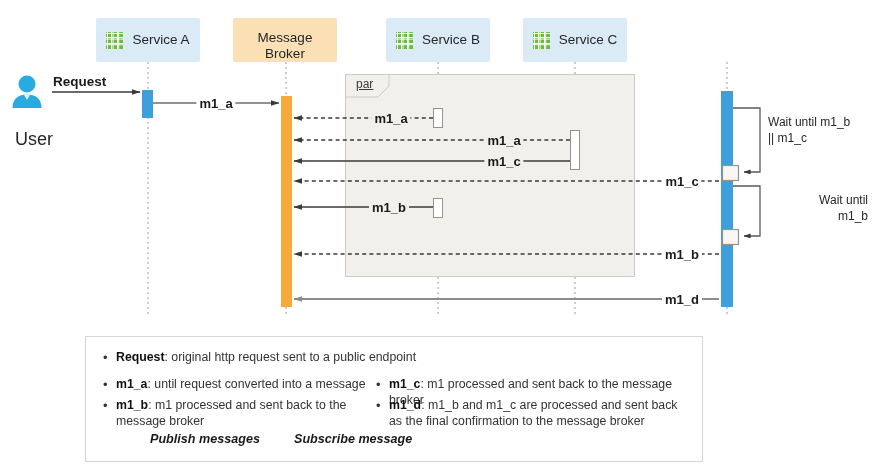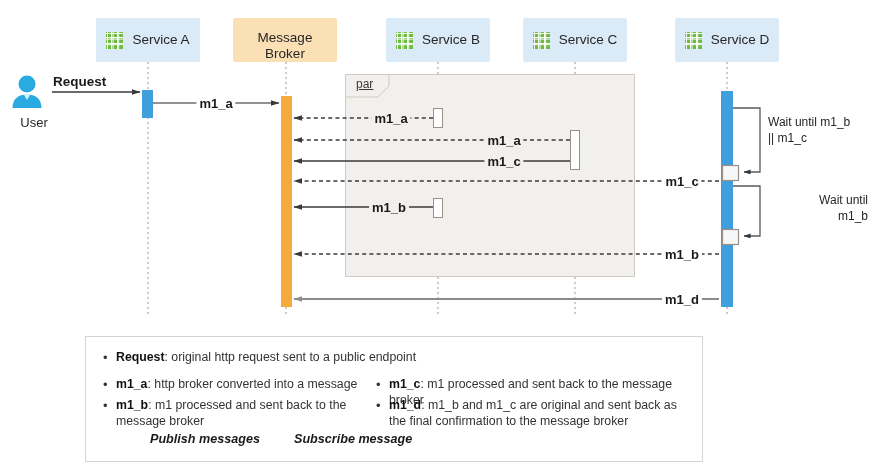--- a/index.html
+++ b/index.html
@@ -64,23 +64,23 @@
   .phead .plabel { white-space: pre-line; }
 
   
   .actor-wrap {
     position: absolute;
     left: 6px; top: 68px;
     width: 56px;
     text-align: center;
   }
   .actor-label {
-    font-size: 13px;
+    font-size: 18px;
     color: #262626;
-    margin-top: 1px;
+    margin-top: 15px;
   }
 
   
   .mlabel {
     position: absolute;
     font-size: 13px;
     font-weight: bold;
     color: #1a1a1a;
     background: transparent;
     white-space: nowrap;
@@ -243,24 +243,20 @@
   <div class="phead blue" style="left:386px; top:14px; width:104px; height:44px;">
     <span class="grid-icon"></span>
     <span class="plabel">Service B</span>
   </div>
 
   <div class="phead blue" style="left:523px; top:14px; width:104px; height:44px;">
     <span class="grid-icon"></span>
     <span class="plabel">Service C</span>
   </div>
 
-  <div class="phead blue" style="left:675px; top:14px; width:104px; height:44px;">
-    <span class="grid-icon"></span>
-    <span class="plabel">Service D</span>
-  </div>
 
   <div class="actor-wrap">
     <div style="height:42px"></div>
     <div class="actor-label">User</div>
   </div>
 
   <div class="reqlabel" style="left:53px; top:70px;">Request</div>
 
   <div class="mlabel onwhite" style="left:216px; top:99px;">m1_a</div>
 
@@ -288,36 +284,36 @@
 
   <div id="legend">
 
     <div class="lg-item" style="left:30px; top:13px; width:560px;">
       <span class="bullet">•</span>
       <span class="lg-key">Request</span><span>: </span><span>original http request sent to a public endpoint</span>
     </div>
 
     <div class="lg-item" style="left:30px; top:40px; width:290px;">
       <span class="bullet">•</span>
-      <span class="lg-key">m1_a</span><span>: </span><span>http broker converted into a message</span>
+      <span class="lg-key">m1_a</span><span>: </span><span>until request converted into a message</span>
     </div>
 
     <div class="lg-item" style="left:30px; top:61px; width:248px;">
       <span class="bullet">•</span>
       <span class="lg-key">m1_b</span><span>: </span><span>m1 processed and sent back to the message broker</span>
     </div>
 
     <div class="lg-item" style="left:303px; top:40px; width:305px;">
       <span class="bullet">•</span>
       <span class="lg-key">m1_c</span><span>: </span><span>m1 processed and sent back to the message broker</span>
     </div>
 
     <div class="lg-item" style="left:303px; top:61px; width:300px;">
       <span class="bullet">•</span>
-      <span class="lg-key">m1_d</span><span>: </span><span>m1_b and m1_c are original and sent back as the final confirmation to the message broker</span>
+      <span class="lg-key">m1_d</span><span>: </span><span>m1_b and m1_c are processed and sent back as the final confirmation to the message broker</span>
     </div>
 
     <div class="legend-arrows">
       <span class="la-text" style="left:48px;">Publish messages</span>
       <span class="la-text" style="left:192px;">Subscribe message</span>
     </div>
   </div>
 
 </div>
 

